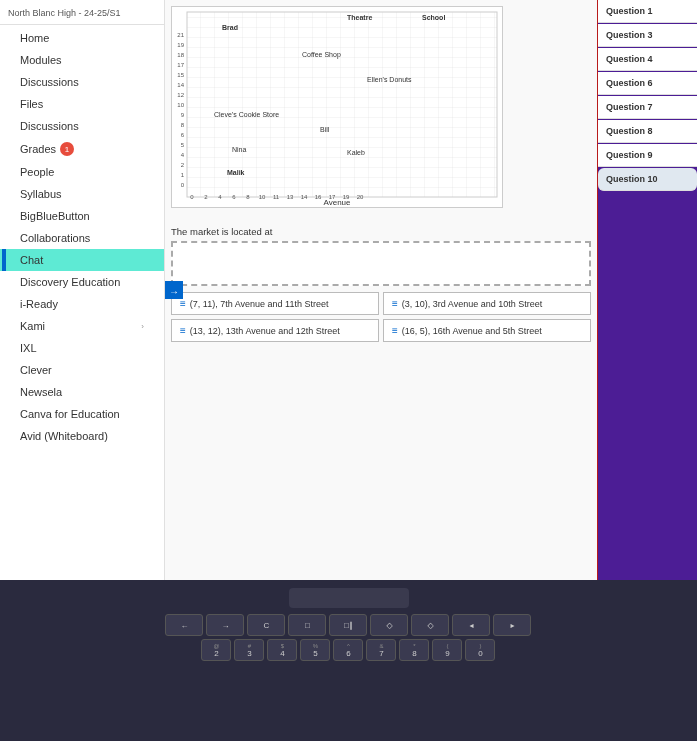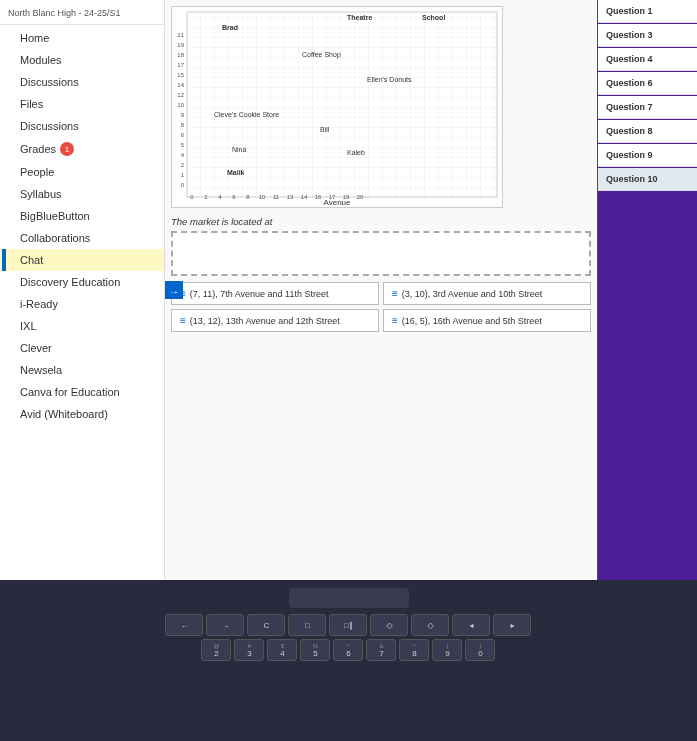--- a/index.html
+++ b/index.html
@@ -108,41 +108,40 @@
       overflow: hidden;
       background: #f9f9f9;
     }
 
     
     .grid-container {
       background: white;
       border: 1px solid #ccc;
       display: inline-block;
       position: relative;
-      margin-bottom: 4px;
+      margin-bottom: 14px;
     }
 
     .grid-svg {
       display: block;
     }
 
     
     .question-text {
       font-size: 9.5px;
       color: #333;
       line-height: 1.5;
       margin-bottom: 8px;
       padding: 0 2px;
     }
 
     .answer-label {
       font-size: 9.5px;
       color: #333;
       margin-bottom: 4px;
-      font-style: italic;
     }
 
     
     .answer-input-area {
       border: 2px dashed #aaa;
       height: 45px;
       margin-bottom: 6px;
       background: white;
     }
 
@@ -181,21 +180,21 @@
 
     .question-item {
       padding: 6px 8px;
       font-size: 9px;
       color: #333;
       border-bottom: 1px solid #ddd;
       cursor: pointer;
       background: white;
       margin-bottom: 1px;
     }
-    .question-item.active { background: #e0e8f0; }
+    .question-item.active { background: #e0e8f0; border-radius: 6px; }
 
     
     .keyboard-area {
       position: absolute;
       bottom: 0;
       left: 0;
       right: 0;
       height: 161px;
       background: #2a2a3e;
       display: flex;
@@ -293,29 +292,33 @@
       </div>
       <div class="sidebar-item">
         <span>Syllabus</span>
       </div>
       <div class="sidebar-item">
         <span>BigBlueButton</span>
       </div>
       <div class="sidebar-item">
         <span>Collaborations</span>
       </div>
-      <div class="sidebar-item current" style="background:#fef9c3;">
+      <div class="sidebar-item current" style="background:#5eead4;">
         <div class="sidebar-arrow-left"></div>
         <span>Chat</span>
       </div>
       <div class="sidebar-item">
         <span>Discovery Education</span>
       </div>
       <div class="sidebar-item">
         <span>i-Ready</span>
+      </div>
+      <div class="sidebar-item">
+        <span>Kami</span>
+        <span class="arrow">›</span>
       </div>
       <div class="sidebar-item">
         <span>IXL</span>
       </div>
       <div class="sidebar-item">
         <span>Clever</span>
       </div>
       <div class="sidebar-item">
         <span>Newsela</span>
       </div>

